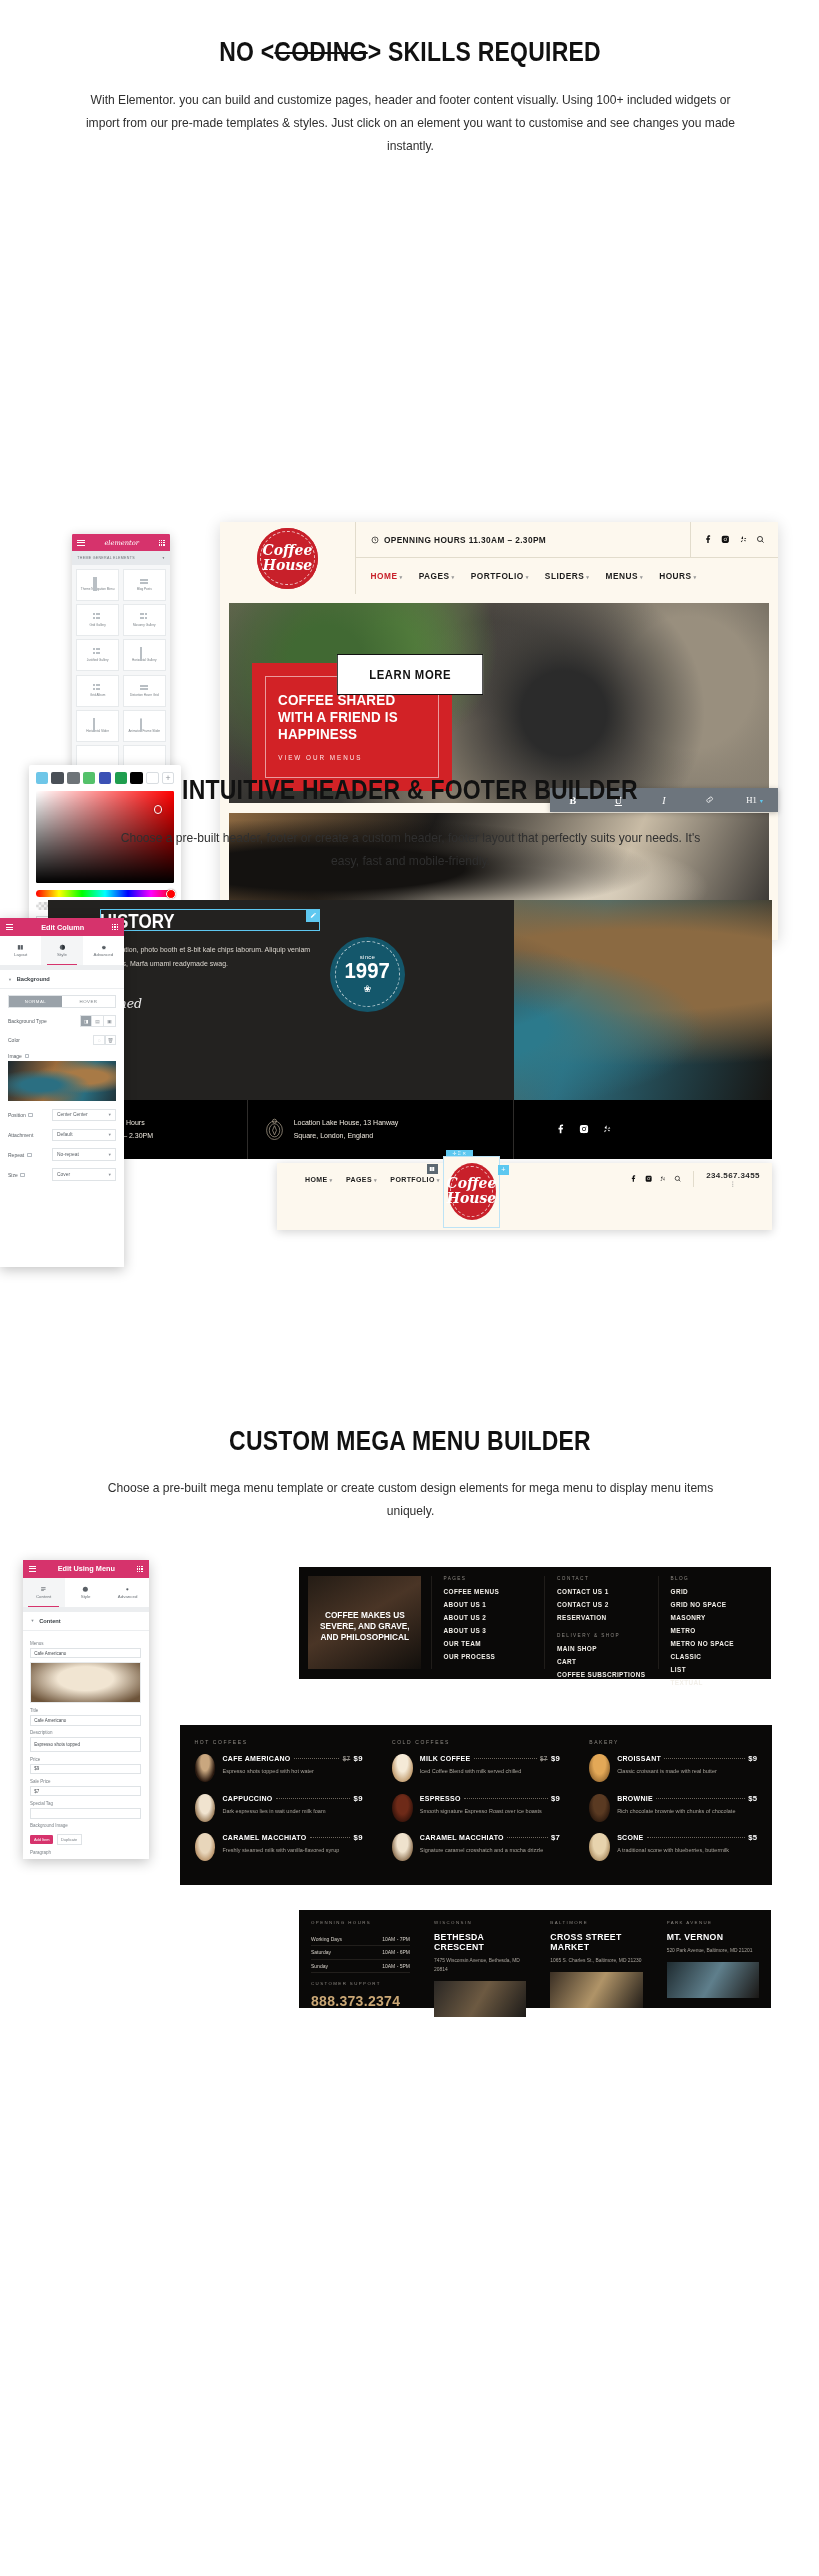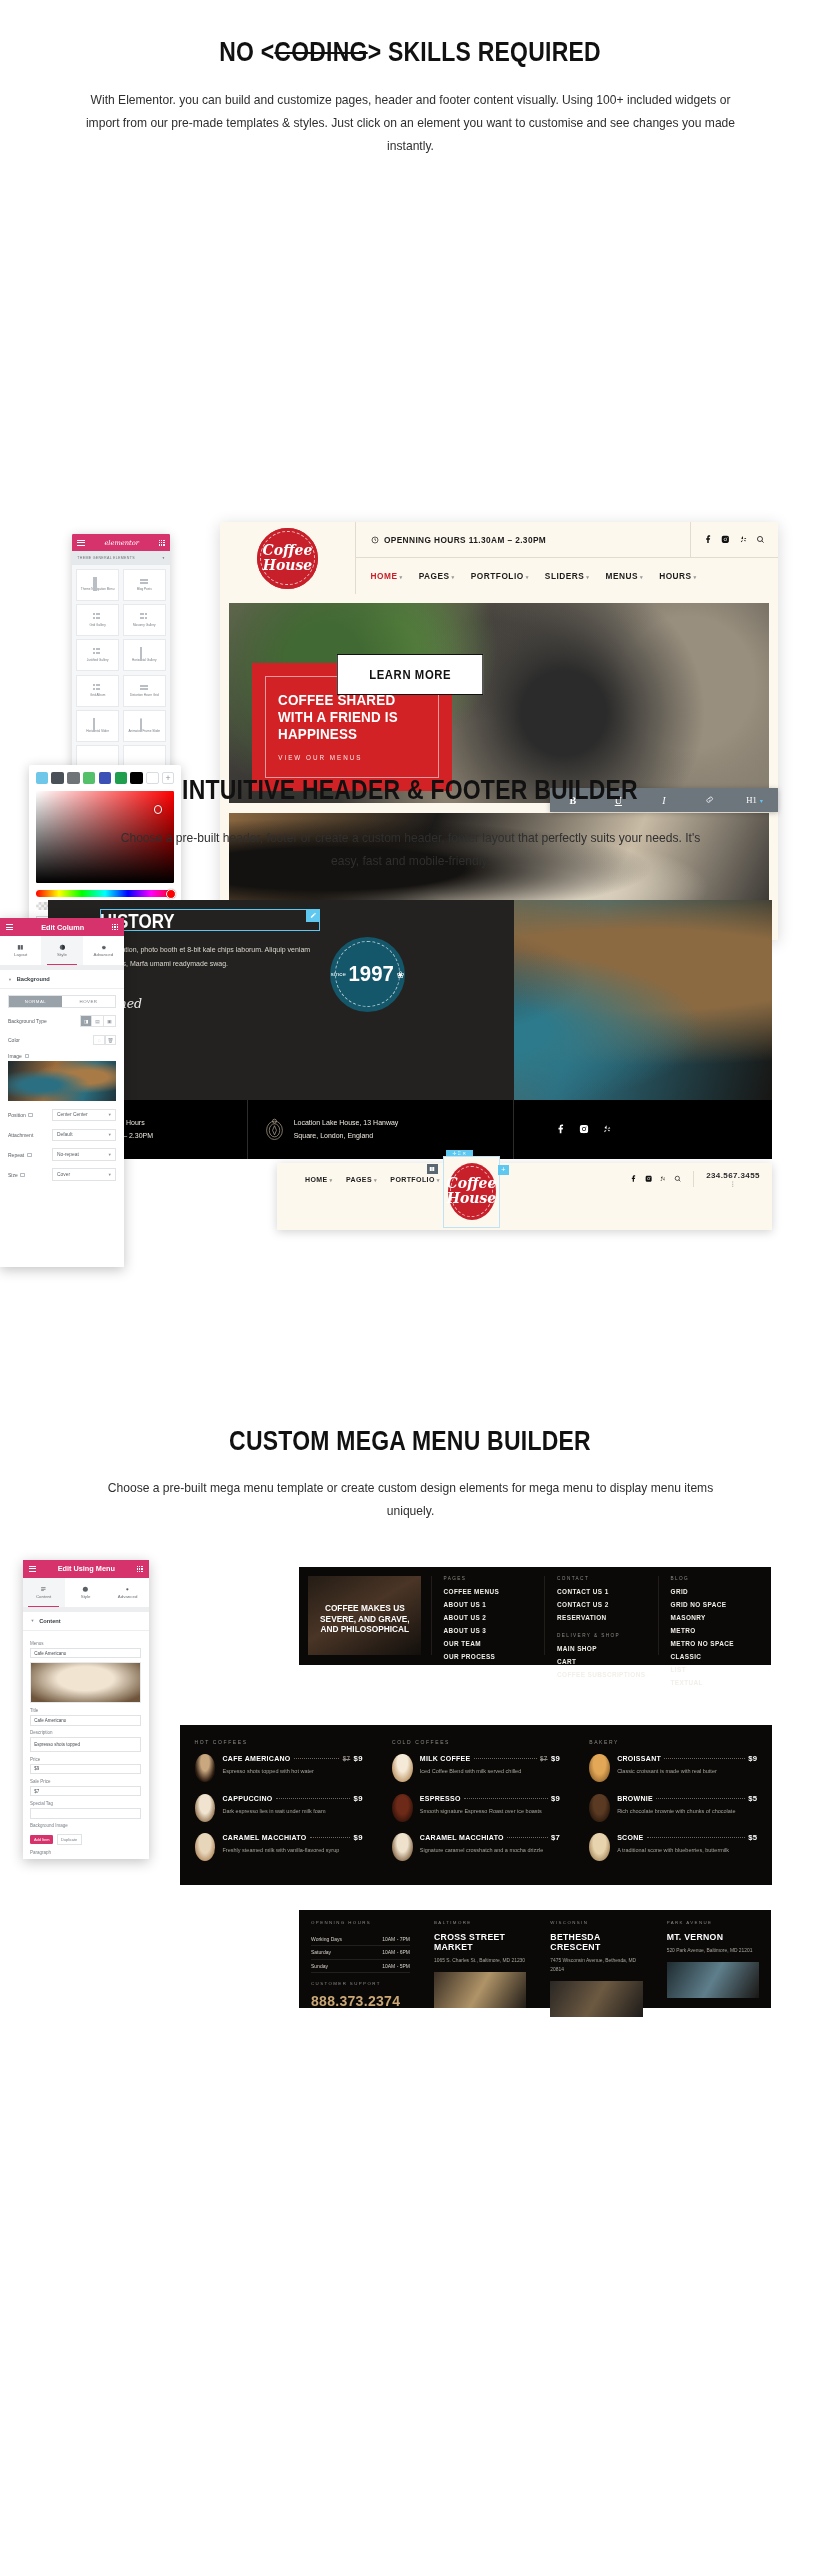--- a/index.html
+++ b/index.html
@@ -223,21 +223,21 @@
   .m2-sel .hand { position:absolute; right:-0.7px; top:-0.7px; width:13.3px; height:13.3px;
     background:#5ec8f0; display:flex; align-items:center; justify-content:center; }
   .m2-sel .hand svg { width:6.7px; height:6.7px; fill:#fff; }
   .m2-body { position:absolute; left:100px; top:43px; width:220px; color:#ddd8d0;
     font-size:7px; line-height:2.0; }
   .m2-sig { position:absolute; left:100px; top:96px; color:#fff;
     font-family:"DejaVu Serif",serif; font-style:italic; font-size:12.6px; opacity:.92; }
   .since {
     position:absolute; left:330px; top:37px; width:75px; height:75px;
     border-radius:50%; background:#14576b; color:#fff; display:flex;
-    flex-direction:row; align-items:center; justify-content:center;
+    flex-direction:column; align-items:center; justify-content:center;
   }
   .since:before { content:""; position:absolute; inset:4.7px; border-radius:50%;
     border:0.7px dashed rgba(255,255,255,.65); }
   .since .s1 { font-size:6px; letter-spacing:0.3px; }
   .since .s2 { font-family:"Liberation Sans Narrow","Liberation Sans",sans-serif;
     font-weight:700; font-size:22.6px; line-height:1; transform:scaleX(.9); }
   .since .s3 { font-size:9.3px; margin-top:1.3px; }
 
   .m2-info {
     position:absolute; left:48px; top:200px; width:724px; height:59px;
@@ -326,21 +326,21 @@
   .thumb:after { content:""; position:absolute; inset:0;
     background:radial-gradient(ellipse at 30% 60%, #2b6f82 0 18%, transparent 46%),
     radial-gradient(ellipse at 72% 40%, #a87a46 0 20%, transparent 48%); }
   .sel { width:64px; height:12.6px; border:0.7px solid #dfe3e6; display:flex;
     align-items:center; padding:0 4px; font-size:4.9px; color:#5a6066; position:relative; }
   .sel .cv { position:absolute; right:3.3px; font-size:4px; color:#8d9399; }
 
   
   .mock3 { position:relative; width:820px; height:466px; }
   .mega {
-    position:absolute; left:299px; top:20px; width:472px; height:98px;
+    position:absolute; left:299px; top:20px; width:472px; height:112px;
     background:#0a0908; display:flex; color:#fff; padding:9.3px 0;
   }
   .mega .img { width:113px; margin:0 9.3px; position:relative; overflow:hidden;
     background:linear-gradient(150deg,#241c15,#4a3526 45%,#120f0c); }
   .mega .img .cap {
     position:absolute; left:6.7px; right:6.7px; top:54%; transform:translateY(-50%);
     text-align:center; font-family:"Liberation Sans Narrow","Liberation Sans",sans-serif;
     font-weight:700; font-size:8.3px; line-height:1.3; color:#fff;
   }
   .mega .col { flex:1; padding:0 12px; border-left:0.7px solid #201d1a; }
@@ -1045,30 +1045,30 @@
           <div class="hrow">
               <span>Sunday</span>
               <span>10AM - 5PM</span>
             </div>
           <div class="sup">
             <div class="hd">CUSTOMER SUPPORT</div>
             <div class="tel">888.373.2374</div>
           </div>
         </div>
         <div class="c loc">
+          <div class="hd">WISCONSIN</div>
+          <div class="ln">BETHESDA CRESCENT</div>
+          <div class="ad">7475 Wisconsin Avenue, Bethesda, MD 20814</div>
+          <div class="im"></div>
+        </div>
+        <div class="c loc">
           <div class="hd">BALTIMORE</div>
           <div class="ln">CROSS STREET MARKET</div>
           <div class="ad">1065 S. Charles St., Baltimore, MD 21230</div>
           <div class="im i2"></div>
-        </div>
-        <div class="c loc">
-          <div class="hd">WISCONSIN</div>
-          <div class="ln">BETHESDA CRESCENT</div>
-          <div class="ad">7475 Wisconsin Avenue, Bethesda, MD 20814</div>
-          <div class="im"></div>
         </div>
         <div class="c loc">
           <div class="hd">PARK AVENUE</div>
           <div class="ln">MT. VERNON</div>
           <div class="ad">520 Park Avenue, Baltimore, MD 21201</div>
           <div class="im i3"></div>
         </div>
       </div>
 
       <div class="efm" style="position:absolute;left:22.6px;top:13.3px;">

